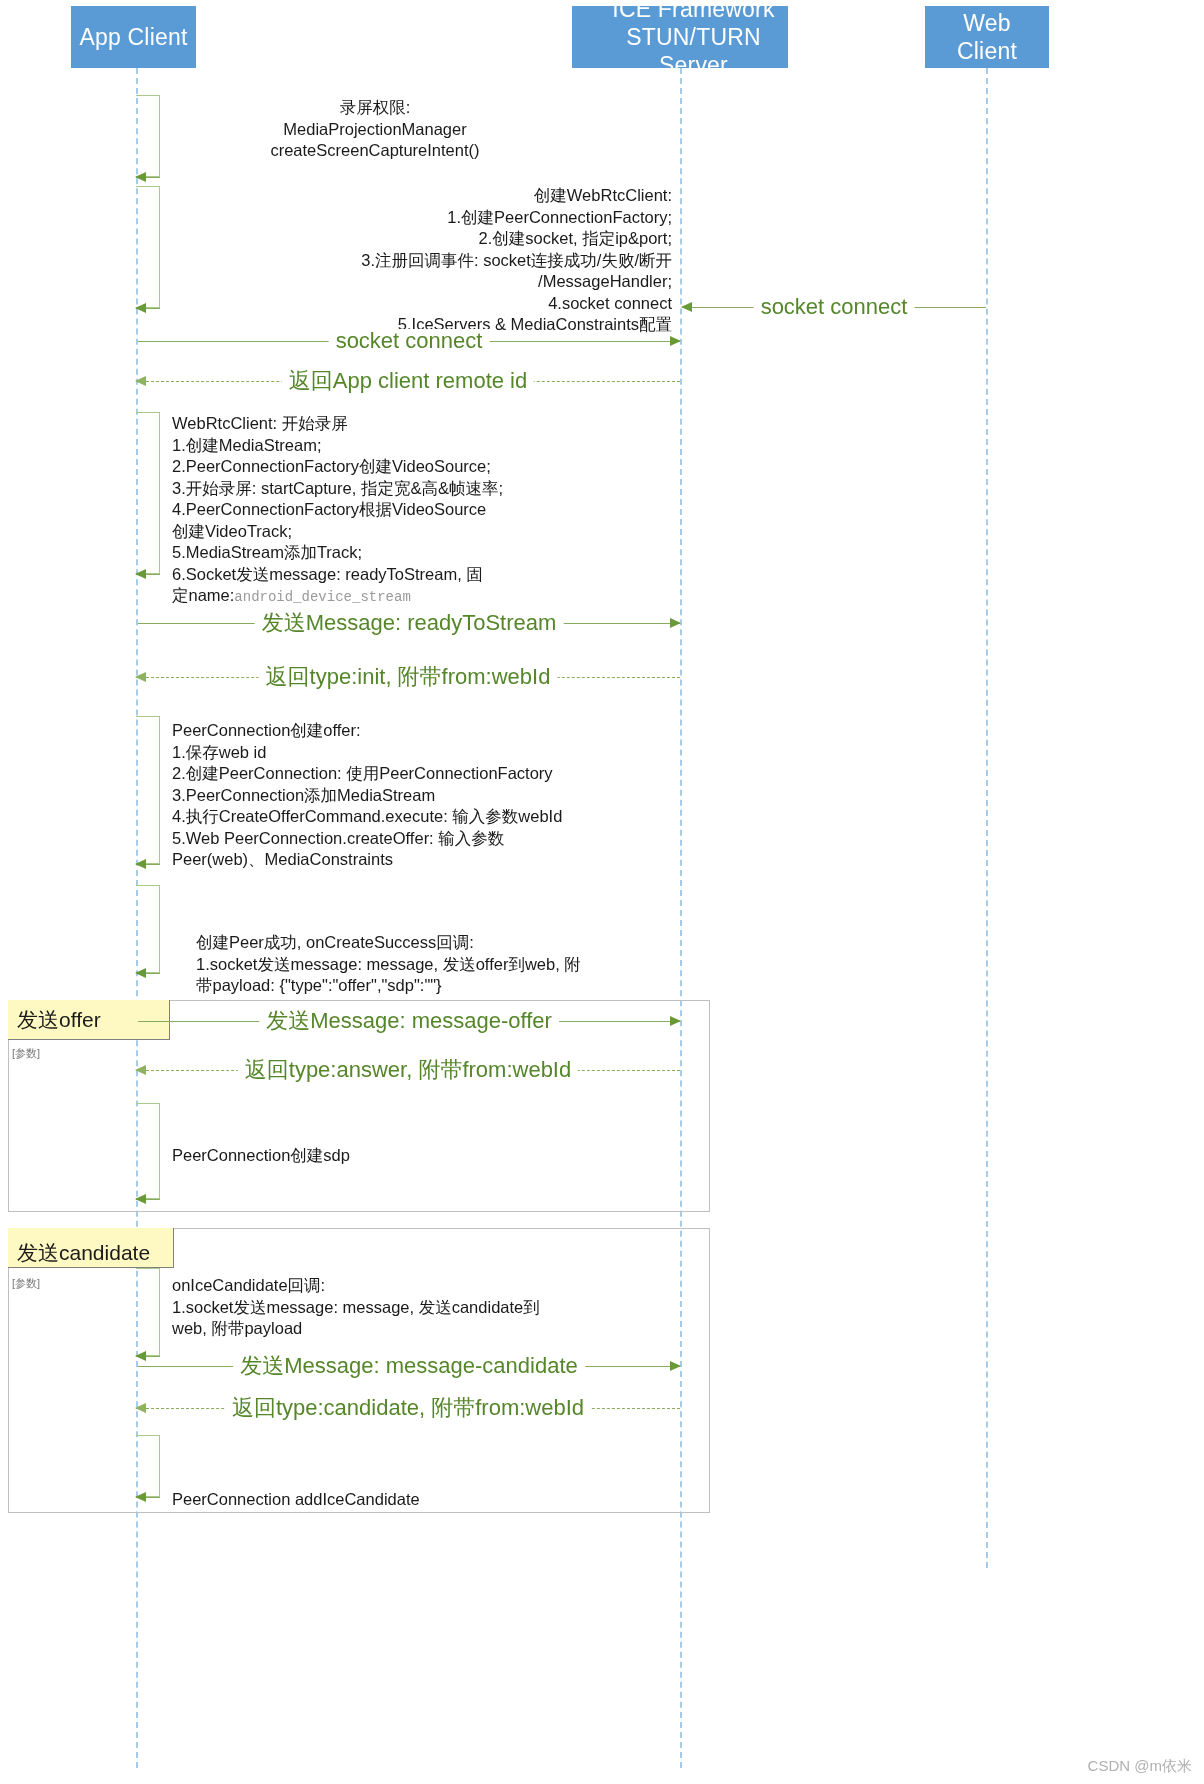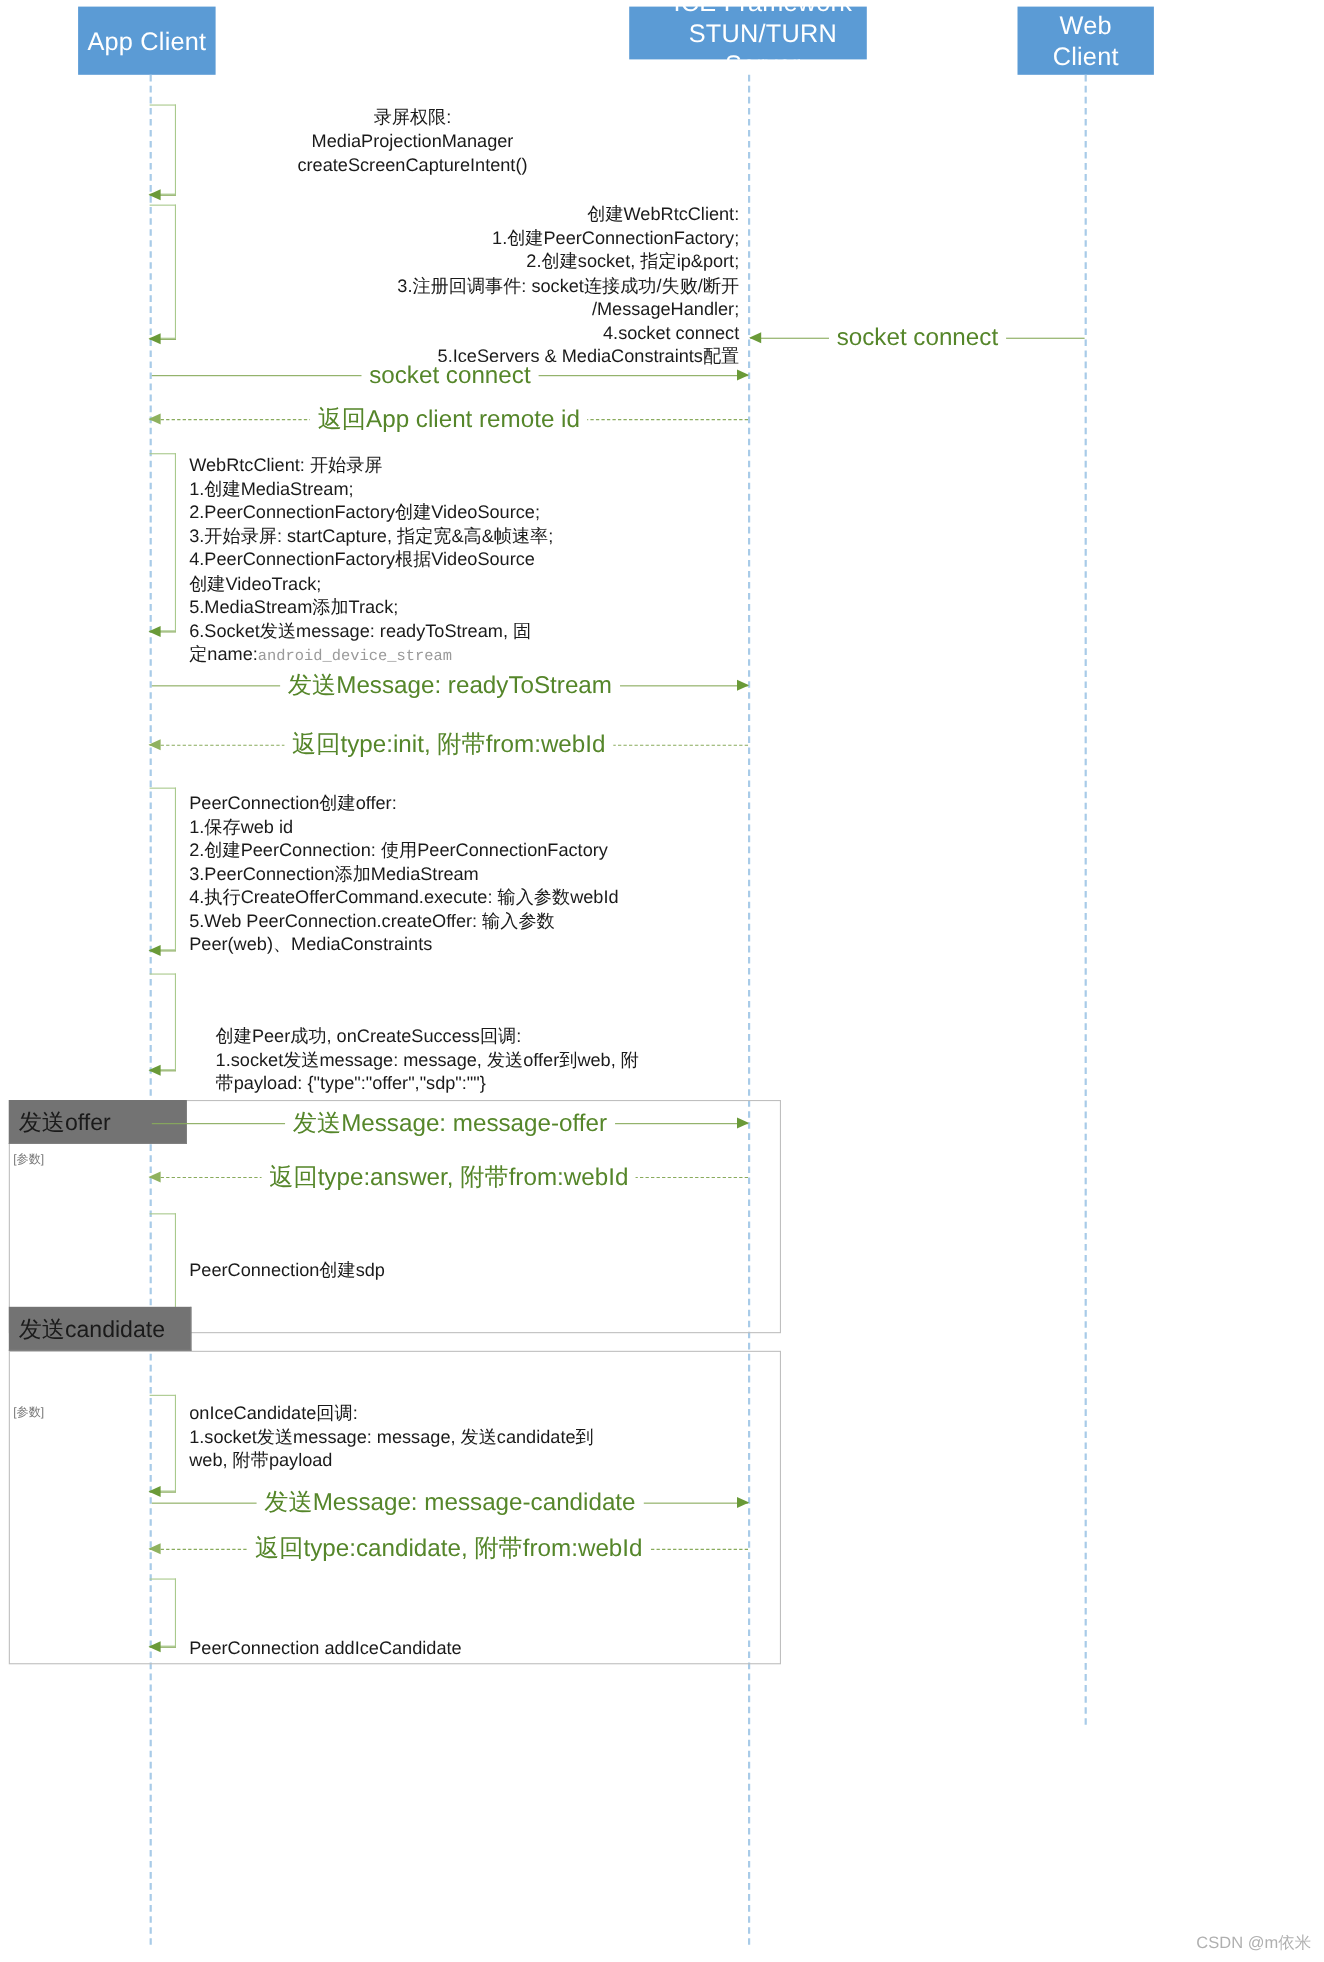--- a/index.html
+++ b/index.html
@@ -93,21 +93,21 @@
     position:absolute;
     box-sizing:border-box;
     border:1.4px solid #bfbfbf;
     background:transparent;
   }
   .frag-tab{
     position:absolute;
     box-sizing:border-box;
     border-right:1.4px solid #808080;
     border-bottom:1.4px solid #808080;
-    background:#737373;
+    background:#fef9c3;
     display:flex;align-items:center;
     padding-left:9px;
     font-size:21px;
     color:#1a1a1a;
   }
   .frag-cond{
     position:absolute;
     font-size:11px;
     color:#777777;
   }
@@ -121,21 +121,21 @@
 </style>
 </head>
 <body>
 
 <div id="canvas">
 
   <div class="participant" style="left:71px;top:6px;width:125px;height:62px;">
     <span>App Client</span>
   </div>
 
-  <div class="participant" style="left:572px;top:6px;width:216px;height:48px;white-space:pre-line;padding-left:33px;">
+  <div class="participant" style="left:572px;top:6px;width:216px;height:62px;white-space:pre-line;padding-left:33px;">
     <span>ICE Framework
 STUN/TURN Server</span>
   </div>
 
   <div class="participant" style="left:925px;top:6px;width:124px;height:62px;align-items:center;">
     <span>Web Client</span>
   </div>
 
   <div class="lifeline" style="left:136px;top:68px;height:1700px;"></div>
   <div class="lifeline" style="left:680px;top:68px;height:1700px;"></div>
@@ -249,21 +249,21 @@
   </div>
 
   <div class="activation" style="left:136px;top:1103px;width:24px;height:96px;"></div>
   <div class="msg to-left" style="left:136px;top:1199px;width:24px;">
     <div class="line"></div>
     <div class="head"></div>
   </div>
   <div class="note" style="left:172px;top:1145px;width:420px;">PeerConnection创建sdp</div>
 
   <div class="fragment" style="left:8px;top:1228px;width:702px;height:285px;"></div>
-  <div class="frag-tab" style="left:8px;top:1188px;width:166px;height:40px;">
+  <div class="frag-tab" style="left:8px;top:1228px;width:166px;height:40px;align-items:flex-end;">
     <span>发送candidate</span>
   </div>
   <div class="frag-cond" style="left:12px;top:1276px;">[参数]</div>
 
   <div class="activation" style="left:136px;top:1268px;width:24px;height:88px;"></div>
   <div class="msg to-left" style="left:136px;top:1356px;width:24px;">
     <div class="line"></div>
     <div class="head"></div>
   </div>
   <div class="note" style="left:172px;top:1275px;width:500px;">onIceCandidate回调:

